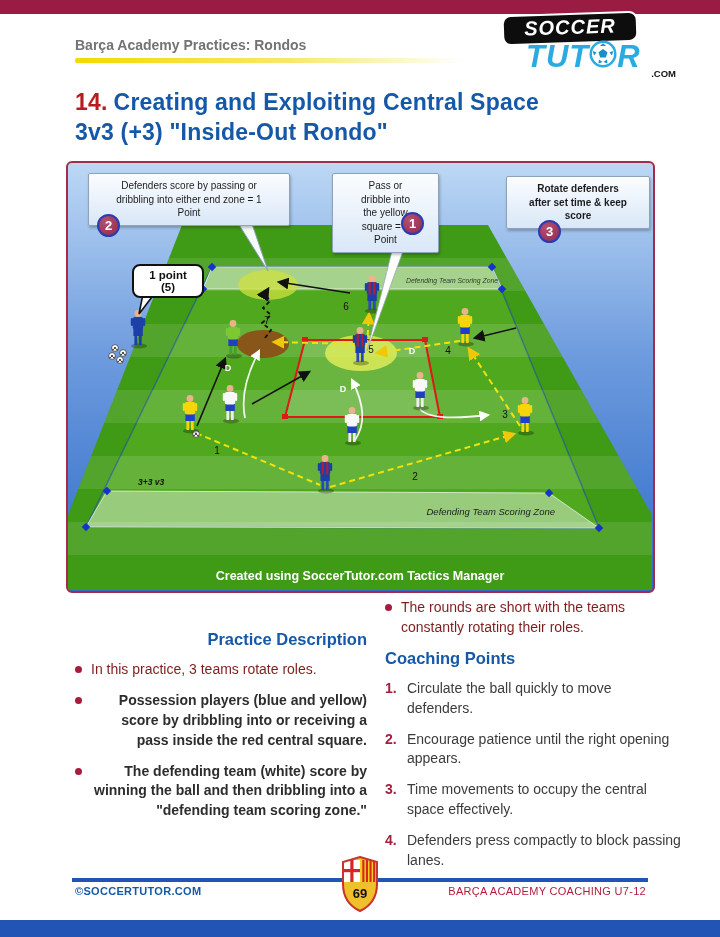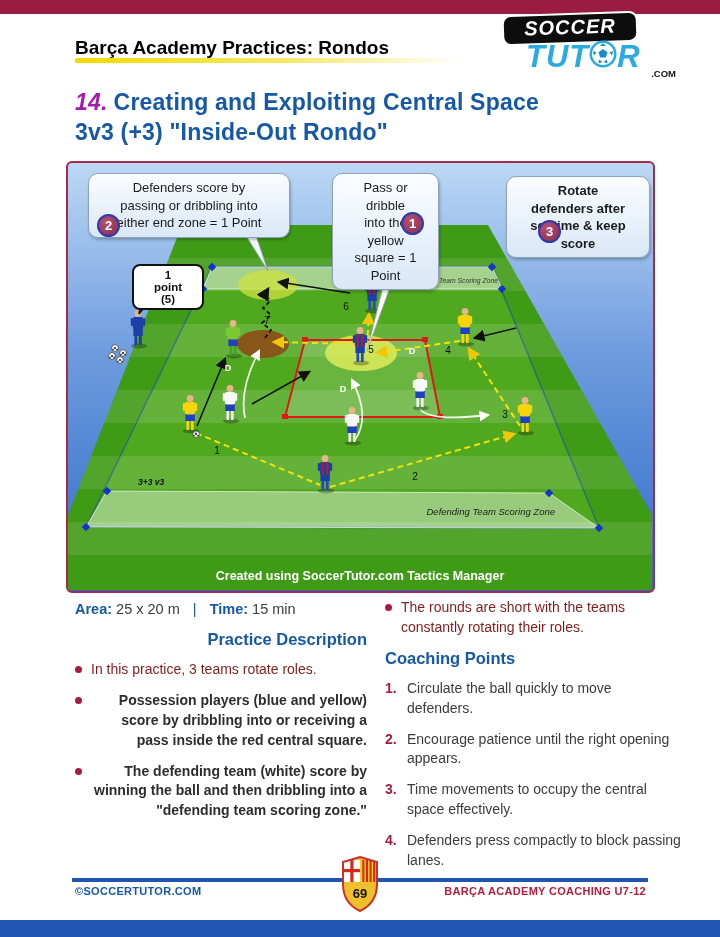--- a/index.html
+++ b/index.html
@@ -5,76 +5,76 @@
   * { margin:0; padding:0; box-sizing:border-box; }
   html,body { background:#e8e8e8; }
   .page {
     position:relative; width:720px; height:937px; margin:0 auto;
     background:#ffffff; overflow:hidden;
     font-family:"Liberation Sans", sans-serif;
   }
   .top-bar { position:absolute; left:0; top:0; width:720px; height:14px; background:#9B1C42; }
   .bottom-bar { position:absolute; left:0; bottom:0; width:720px; height:17px; background:#2254B5; }
 
-  .breadcrumb { position:absolute; left:75px; top:37px; font-size:19px; font-weight:bold; color:#000000; }
+  .breadcrumb { position:absolute; left:75px; top:37px; font-size:14px; font-weight:bold; color:#737373; }
   .yellow-rule { position:absolute; left:75px; top:58px; width:388px; height:4.5px;
     background:linear-gradient(90deg,#F2DA00,#F6E96A 55%,rgba(255,255,255,0)); border-radius:2px; }
 
   
   .logo { position:absolute; right:16px; top:15px; width:212px; height:68px; }
   .logo-soccer { position:absolute; left:12px; top:0; width:132px; text-align:center;
     background:#0d0d0d; color:#fff; font-style:italic; font-weight:bold; font-size:20px;
     padding:1px 6px 3px; border-radius:7px; transform:rotate(-2deg);
     box-shadow:0 0 0 2px #fff; letter-spacing:1px; }
   .logo-tutor { position:absolute; left:34px; top:22px; display:flex; align-items:center;
     font-style:italic; font-weight:bold; font-size:31px; color:#29ABE2; letter-spacing:1px;
     text-shadow:-1.5px -1.5px 0 #fff, 1.5px -1.5px 0 #fff, -1.5px 1.5px 0 #fff, 1.5px 1.5px 0 #fff; }
   .logo-ball { margin:2px -1px 0; }
   .logo-com { position:absolute; right:28px; top:53px; font-size:9.5px; font-weight:bold; color:#111; }
 
   .title { position:absolute; left:75px; top:87px; width:580px;
     font-size:23px; font-weight:800; line-height:1.32; color:#1558A8; letter-spacing:.2px; }
-  .title .num { color:#a21caf; margin-right:6px;font-style:italic; }
+  .title .num { color:#b91c1c; margin-right:6px; }
 
   
   .diagram { position:absolute; left:66px; top:161px; width:589px; height:432px;
     border:2.5px solid #A32C48; border-radius:6px; overflow:hidden;
     background:linear-gradient(180deg,#BDD8F5 0%, #6D9BDE 45%, #2F6CC8 100%); }
   .diagram svg { position:absolute; left:0; top:0; }
 
   .callout { position:absolute; background:linear-gradient(180deg,#fbfdff,#d9e7f7);
-    border:1.5px solid #8fa3b8; border-radius:10px; padding:5px 21px;
-    font-size:13px; line-height:1.35; color:#1c1c1c; text-align:center;
+    border:1.5px solid #8fa3b8; border-radius:2px; padding:5px 21px;
+    font-size:10px; line-height:1.35; color:#1c1c1c; text-align:center;
     box-shadow:1px 2px 3px rgba(0,0,0,.25); }
   .callout.bold { font-weight:bold; }
   .num-circle { position:absolute; width:23px; height:23px; border-radius:50%;
     background:radial-gradient(circle at 35% 30%, #b45070, #8e2c4e);
     border:2.5px solid #2B3BB0; color:#fff; font-weight:bold; font-size:13px;
     display:flex; align-items:center; justify-content:center; }
   .score-callout { position:absolute; background:#fff; border:2px solid #111; border-radius:8px;
-    padding:3px 20px; font-size:11.5px; font-weight:bold; color:#111; text-align:center; }
+    padding:3px 8px; font-size:11.5px; font-weight:bold; color:#111; text-align:center; }
 
   
   .info-line { position:absolute; left:75px; top:601px; font-size:14.5px; color:#3b3b3b; }
   .info-line .lbl { color:#1558A8; font-weight:bold; }
   .info-line .sep { color:#1558A8; margin:0 9px; }
 
   .col-left  { position:absolute; left:75px;  top:626px; width:292px;text-align:right; }
   .col-right { position:absolute; left:385px; top:598px; width:296px; }
   .section-heading { font-size:16.5px; font-weight:bold; color:#1558A8; margin:4px 0 11px; }
   .bullet { display:flex; gap:9px; margin-bottom:11px; font-size:14px; line-height:1.42; color:#7f1d1d; }
   .bullet .dot { flex:none; width:7px; height:7px; border-radius:50%; background:#A61C3C; margin-top:6px; }
   .bullet.bold { font-weight:bold; color:#2d2d2d; }
   .point { display:flex; gap:7px; margin-bottom:11px; font-size:14px; line-height:1.42; color:#3b3b3b; }
   .point .pnum { flex:none; color:#A61C3C; font-weight:bold; min-width:15px; }
 
   
   .footer-rule { position:absolute; left:72px; top:878px; width:576px; height:4px; background:#2254B5; }
   .footer-left { position:absolute; left:75px; top:885px; font-size:11px; font-weight:bold; color:#1558A8; letter-spacing:.3px; }
-  .footer-right{ position:absolute; right:74px; top:885px; font-size:11px; font-weight:bold; color:#B01E3C; letter-spacing:.3px; }
+  .footer-right{ position:absolute; right:74px; top:885px; font-size:11px; font-weight:normal; color:#B01E3C; letter-spacing:.3px; }
   .crest { position:absolute; left:340px; top:856px; }
 </style>
 </head>
 <body>
 
 <div class="page">
   <div class="top-bar"></div>
 
   <div class="breadcrumb">Barça Academy Practices: Rondos</div>
   <div class="yellow-rule"></div>
@@ -361,27 +361,20 @@
 
     <div class="callout" style="left:20px; top:10px; width:202px;">Defenders score by passing or dribbling into either end zone = 1 Point</div>
     <div class="callout" style="left:264px; top:10px; width:107px;">Pass or dribble into the yellow square = 1 Point</div>
     <div class="callout bold" style="left:438px; top:13px; width:144px;">Rotate defenders after set time &amp; keep score</div>
     <div class="num-circle" style="left:29px; top:51px;">2</div>
     <div class="num-circle" style="left:333px; top:49px;">1</div>
     <div class="num-circle" style="left:470px; top:57px;">3</div>
     <div class="score-callout" style="left:64px; top:101px; width:72px;">1 point (5)</div>
   </div>
 
-  <div class="info-line">
-    <span class="lbl">Area:</span>
-    <span>25 x 20 m</span>
-    <span class="sep">|</span>
-    <span class="lbl">Time:</span>
-    <span>15 min</span>
-  </div>
 
   <div class="col-left">
     <div class="section-heading">Practice Description</div>
     <div>
         <div class="bullet">
           <span class="dot"></span>
           <span>In this practice, 3 teams rotate roles.</span>
         </div>
         <div class="bullet bold">
           <span class="dot"></span>

